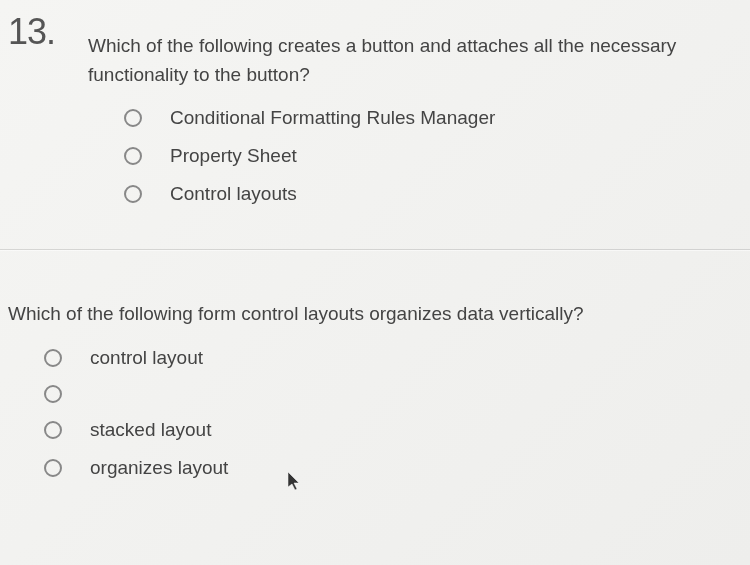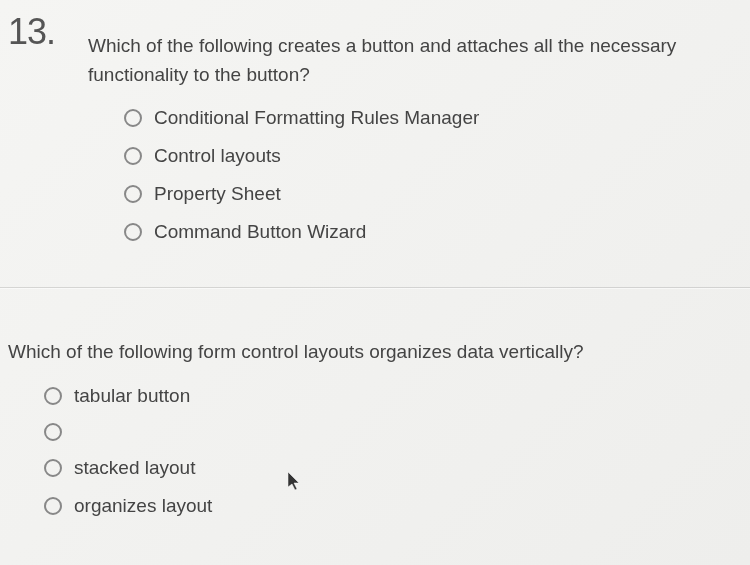--- a/index.html
+++ b/index.html
@@ -39,20 +39,21 @@
       margin-bottom: 18px;
     }
     .options {
       padding-left: 36px;
     }
     .option-row {
       display: flex;
       align-items: center;
       margin-bottom: 16px;
       cursor: pointer;
+      gap: 16px;
     }
     .radio-circle {
       width: 18px;
       height: 18px;
       border: 2px solid #888;
       border-radius: 50%;
       margin-right: 12px;
       flex-shrink: 0;
       background: transparent;
     }
@@ -80,43 +81,39 @@
   <div class="question-number">13.</div>
   <div class="question-content">
     <div class="question-text">Which of the following creates a button and attaches all the necessary functionality to the button?</div>
     <div class="options">
       <div class="option-row">
         <span class="radio-circle"></span>
         <span class="option-label">Conditional Formatting Rules Manager</span>
       </div>
       <div class="option-row">
         <span class="radio-circle"></span>
-        <span class="option-label">Control layouts</span>
-      </div>
-      <div class="option-row">
-        <span class="radio-circle"></span>
         <span class="option-label">Property Sheet</span>
       </div>
       <div class="option-row">
         <span class="radio-circle"></span>
-        <span class="option-label">Command Button Wizard</span>
+        <span class="option-label">Control layouts</span>
       </div>
     </div>
   </div>
 </div>
 
 <div class="divider"></div>
 
 <div class="question-block">
   <div class="question-content">
     <div class="question-text">Which of the following form control layouts organizes data vertically?</div>
     <div class="options">
       <div class="option-row">
         <span class="radio-circle"></span>
-        <span class="option-label">tabular button</span>
+        <span class="option-label">control layout</span>
       </div>
       <div class="option-row">
         <span class="radio-circle"></span>
       </div>
       <div class="option-row">
         <span class="radio-circle"></span>
         <span class="option-label">stacked layout</span>
       </div>
       <div class="option-row">
         <span class="radio-circle"></span>

